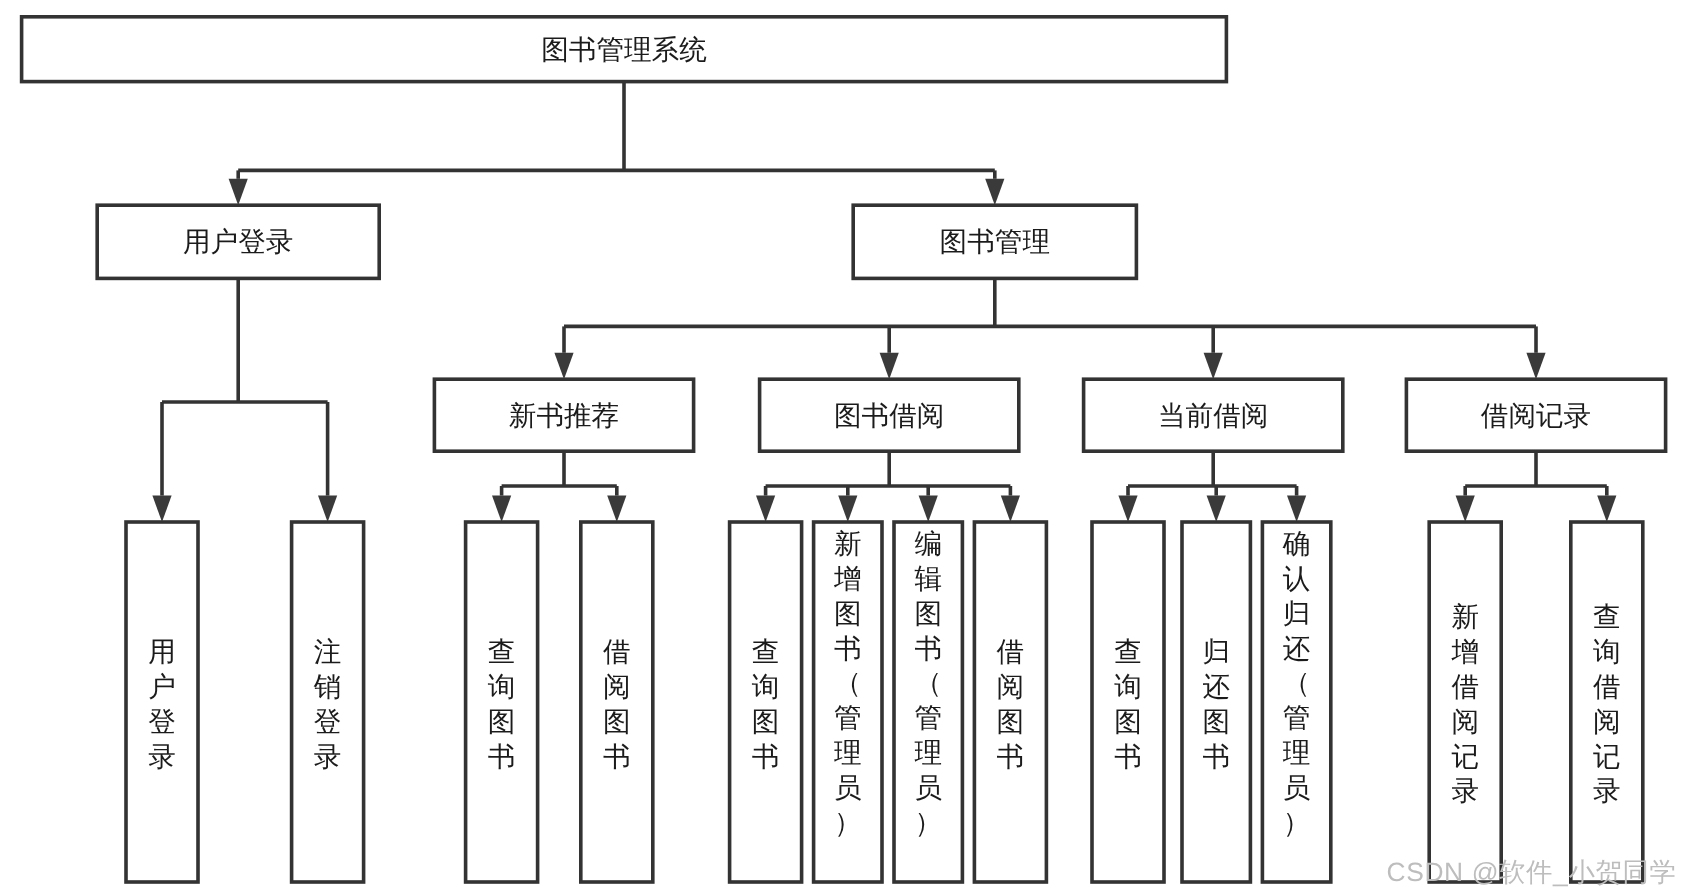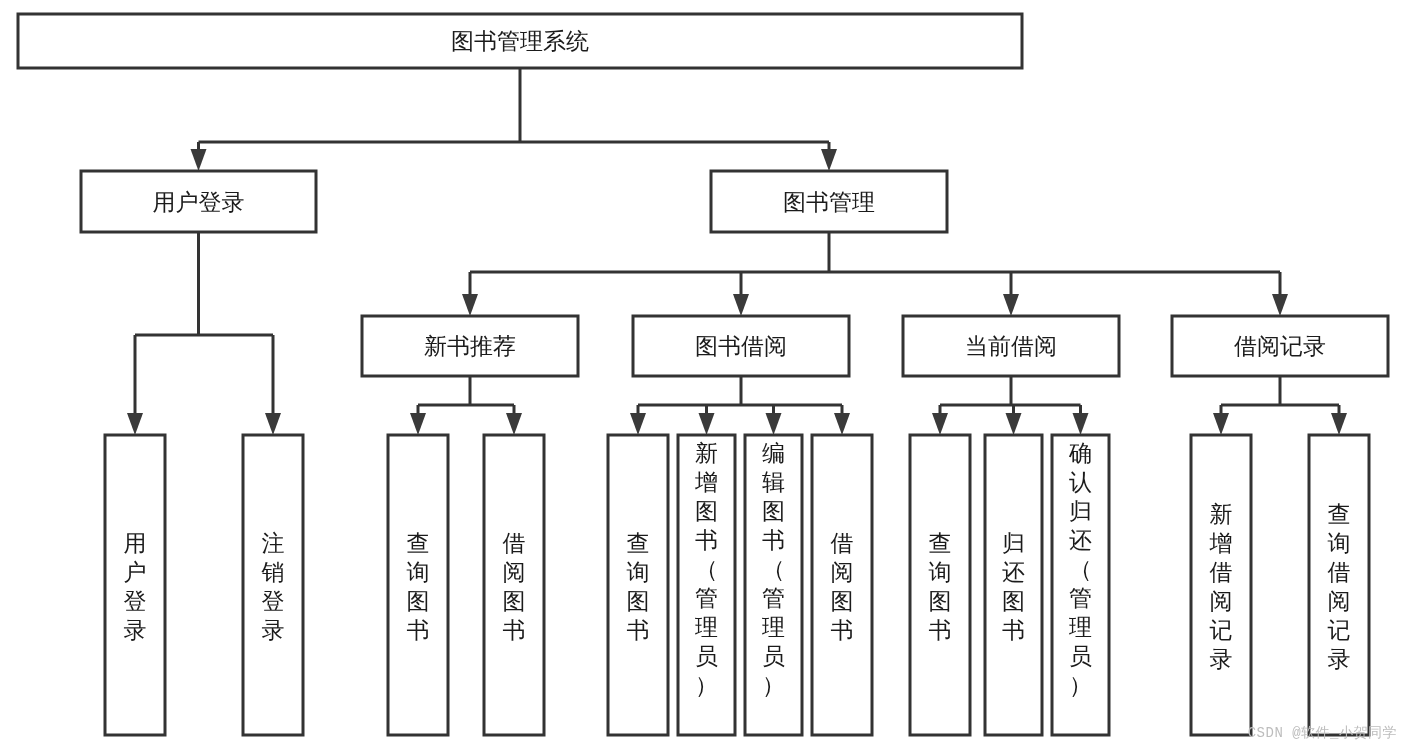--- a/index.html
+++ b/index.html
@@ -53,22 +53,22 @@
     font-family: "Liberation Sans", "DejaVu Sans", sans-serif;
     font-size: 23px;
     fill: #1b1b1b;
     text-anchor: middle;
     white-space: pre;
   }
   .watermark-text {
     position: absolute;
     right: 8px;
     bottom: 4px;
-    font-family: Liberation Mono, monospace;
-    font-size: 14px;
+    font-family: Liberation Sans, sans-serif;
+    font-size: 22px;
     color: #bdbdbd;
     letter-spacing: 0.5px;
     pointer-events: none;
     user-select: none;
   }
 </style>
 </head>
 <body>
 
 <div id="diagram-root">

